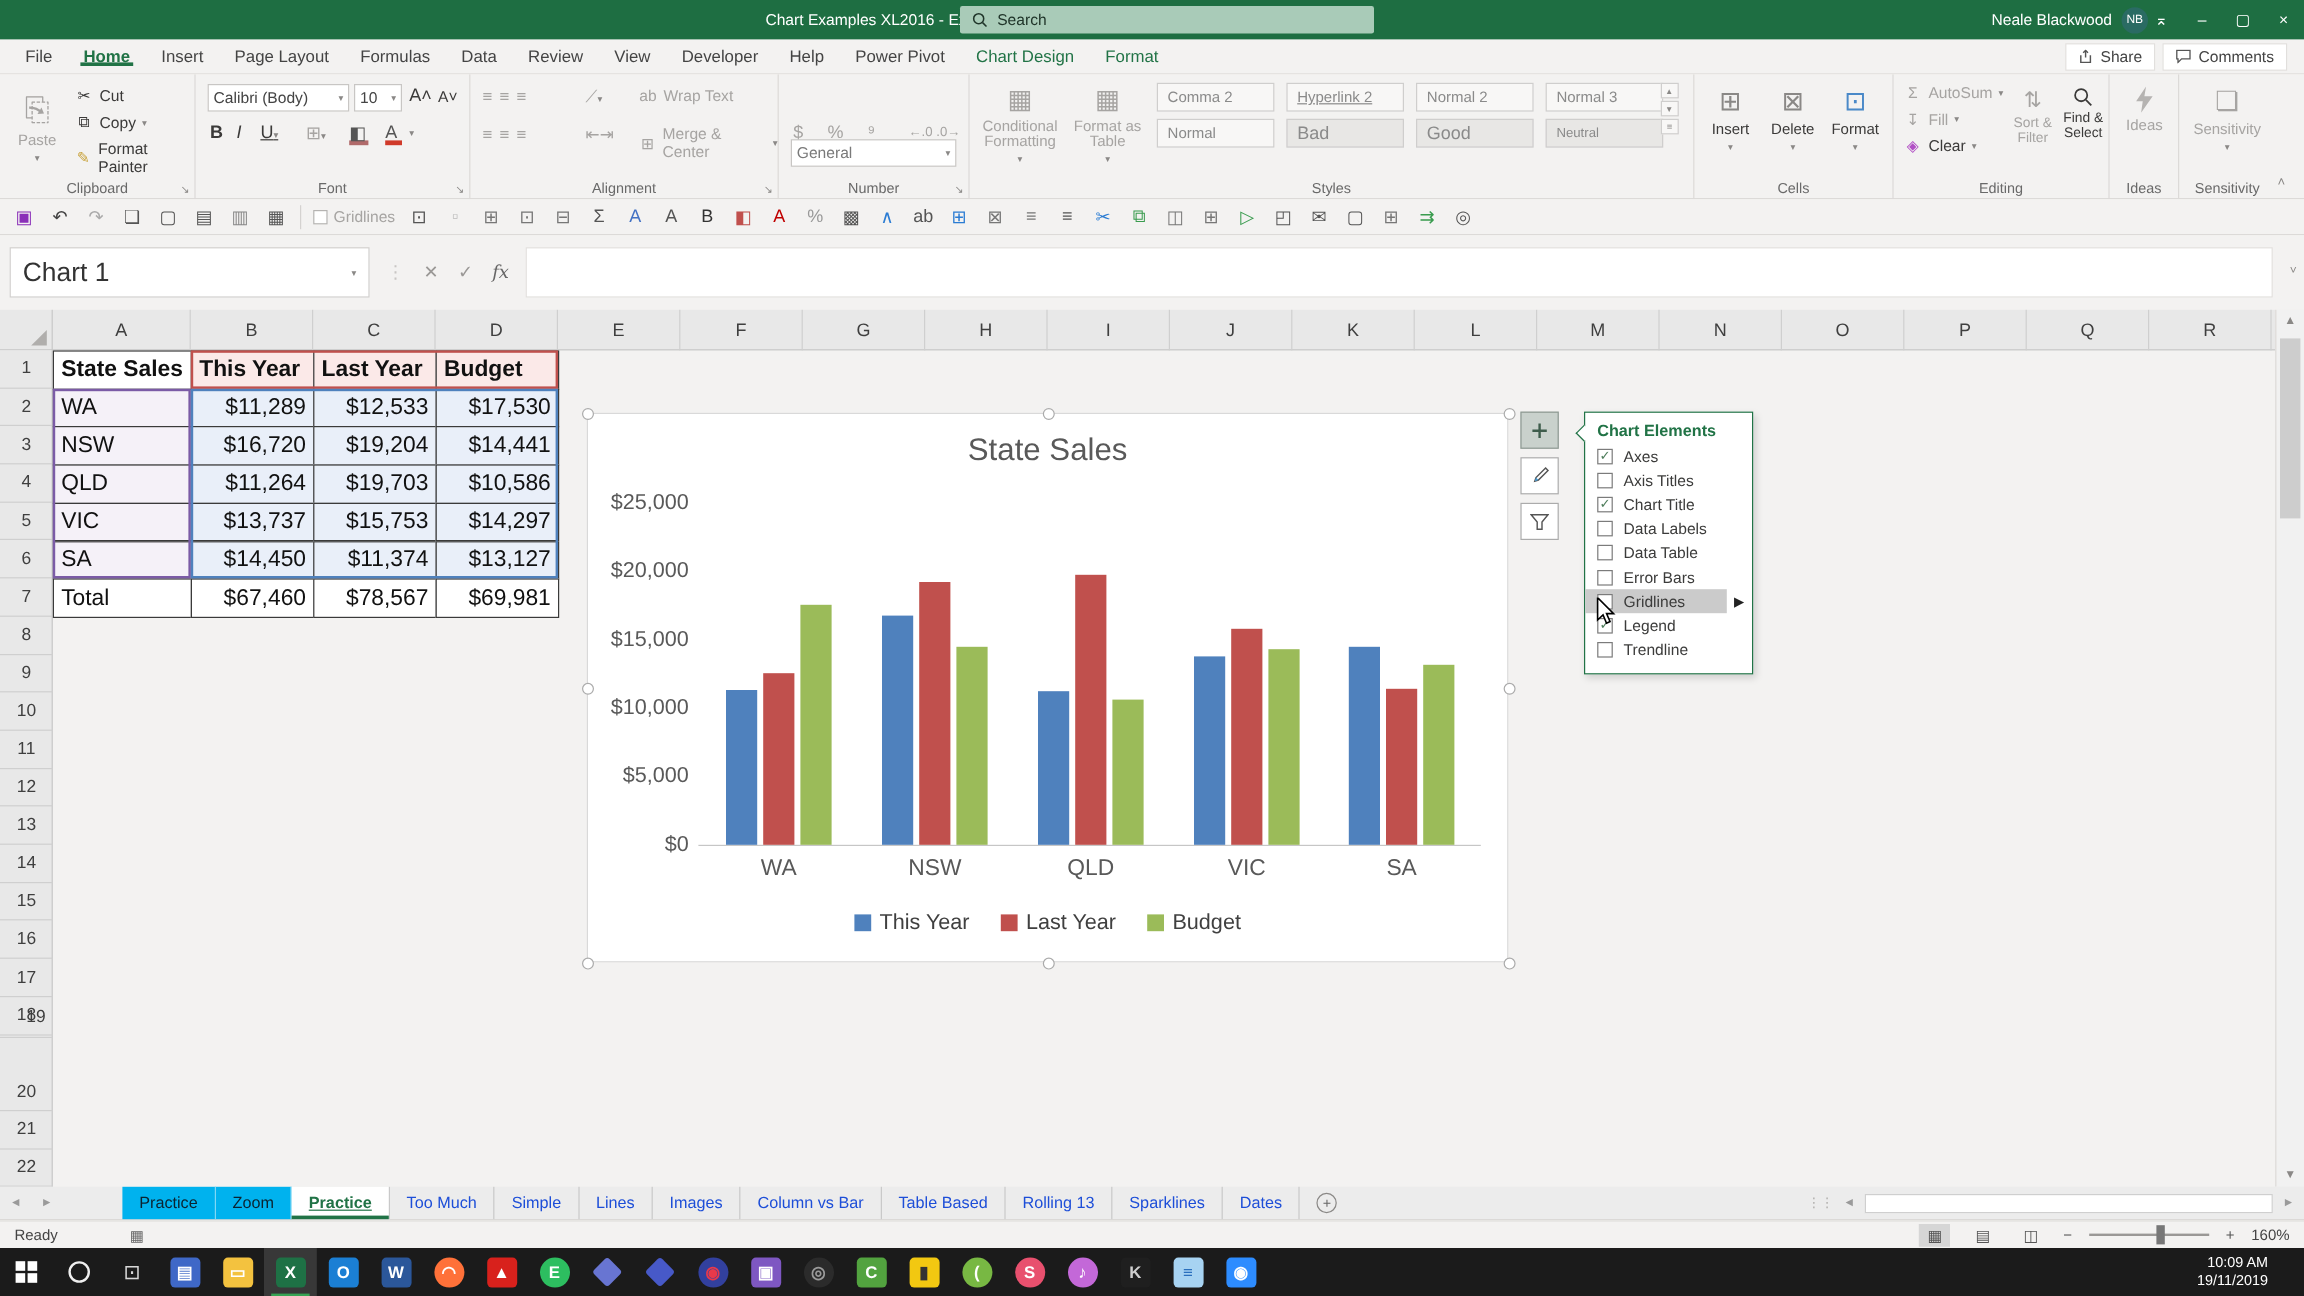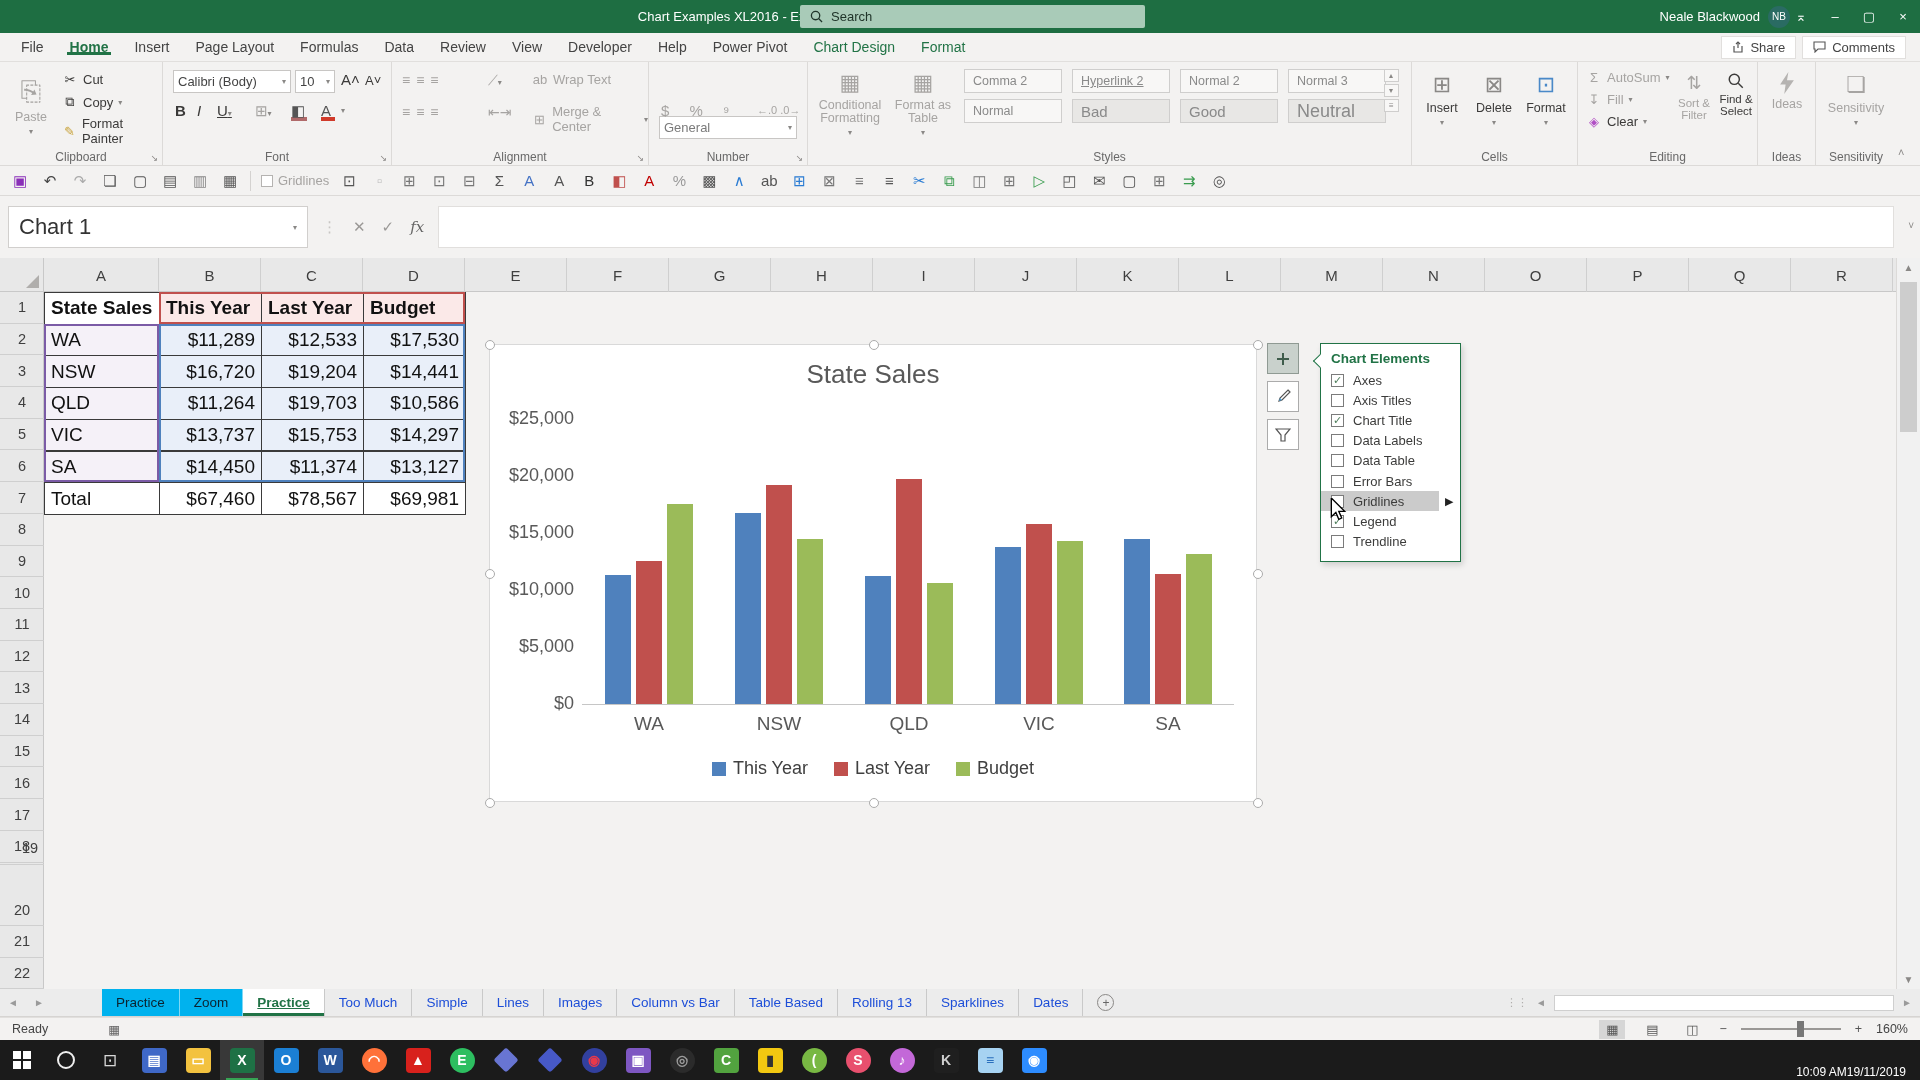--- a/index.html
+++ b/index.html
@@ -116,21 +116,21 @@
   #zoomtrack { width:100px; height:2px; background:#9a9896; position:relative; }
   #zoomthumb { position:absolute; left:56px; top:-7px; width:7px; height:16px; background:#777; }
 
   
   #taskbar { left:0; top:1040px; width:1920px; height:40px; background:#1b1b1b; display:flex; align-items:stretch; }
   .tkslot { width:44px; display:flex; align-items:center; justify-content:center; position:relative; }
   .tkslot.active { background:#383838; }
   .tkslot.active::after { content:""; position:absolute; left:6px; right:6px; bottom:0; height:2px; background:#37a354; }
   .tktile { width:25px; height:25px; border-radius:4px; display:flex; align-items:center; justify-content:center; font-size:14px; font-weight:bold; }
   .tkround { border-radius:50% !important; }
-  #tk-clock { margin-left:auto; display:flex; flex-direction:row; justify-content:center; align-items:flex-end; padding-right:14px; color:#fff; font-size:12px; line-height:15px; }
+  #tk-clock { margin-left:auto; display:flex; flex-direction:column; justify-content:center; align-items:flex-end; padding-right:30px; color:#fff; font-size:12px; line-height:15px; }
   .startgrid { display:grid; grid-template-columns:8px 8px; grid-template-rows:8px 8px; gap:2px; }
   .startgrid div { background:#fff; }
   .ringicon { width:18px; height:18px; border:2px solid #efefef; border-radius:50%; }
 </style>
 </head>
 <body>
 
 <div id="root">
 
   <div id="titlebar" class="abs">
@@ -278,21 +278,21 @@
           <div style="display: flex; gap: 10px; margin-bottom: 6px;">
             <div class="galcell">Comma 2</div>
             <div class="galcell" style="text-decoration: underline;">Hyperlink 2</div>
             <div class="galcell">Normal 2</div>
             <div class="galcell">Normal 3</div>
           </div>
           <div style="display: flex; gap: 10px; margin-bottom: 6px;">
             <div class="galcell">Normal</div>
             <div class="galcell" style="font-size: 15px; background: rgb(232, 231, 229);">Bad</div>
             <div class="galcell" style="font-size: 15px; background: rgb(232, 231, 229);">Good</div>
-            <div class="galcell" style="font-size: 18px; background: rgb(232, 231, 229);">Neutral</div>
+            <div class="galcell" style="font-size: 11px; background: rgb(232, 231, 229);">Neutral</div>
           </div>
         </div>
       <div class="abs" style="left:576px;top:7px;display:flex;flex-direction:column;gap:2px;">
         <span class="dd" style="border:1px solid #cfcecd;padding:1px 4px;background:#f8f7f6;">▴</span>
         <span class="dd" style="border:1px solid #cfcecd;padding:1px 4px;background:#f8f7f6;">▾</span>
         <span class="dd" style="border:1px solid #cfcecd;padding:1px 4px;background:#f8f7f6;">≡</span>
       </div>
       <div class="glabel">Styles</div>
     </div>
 

